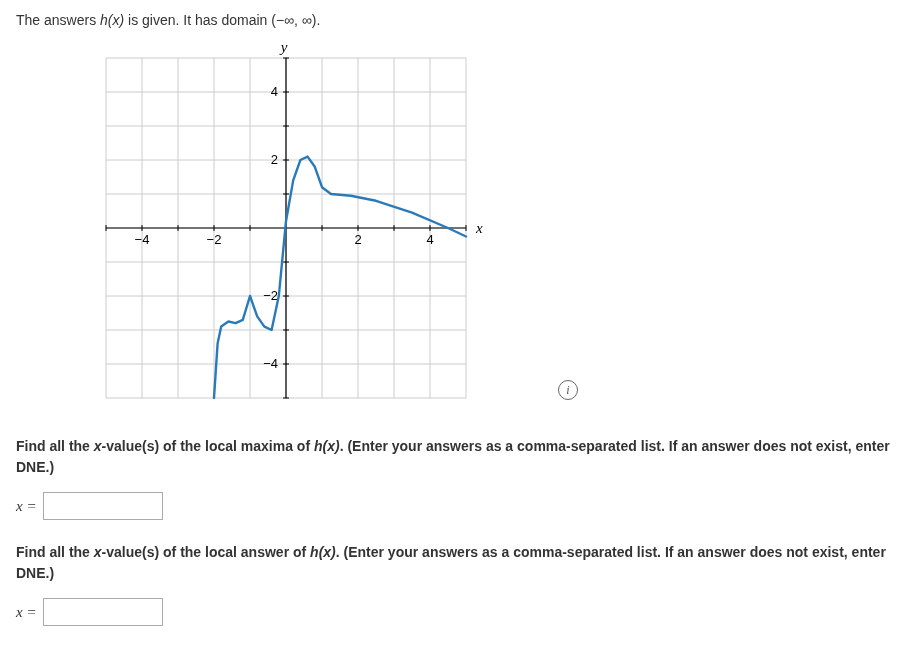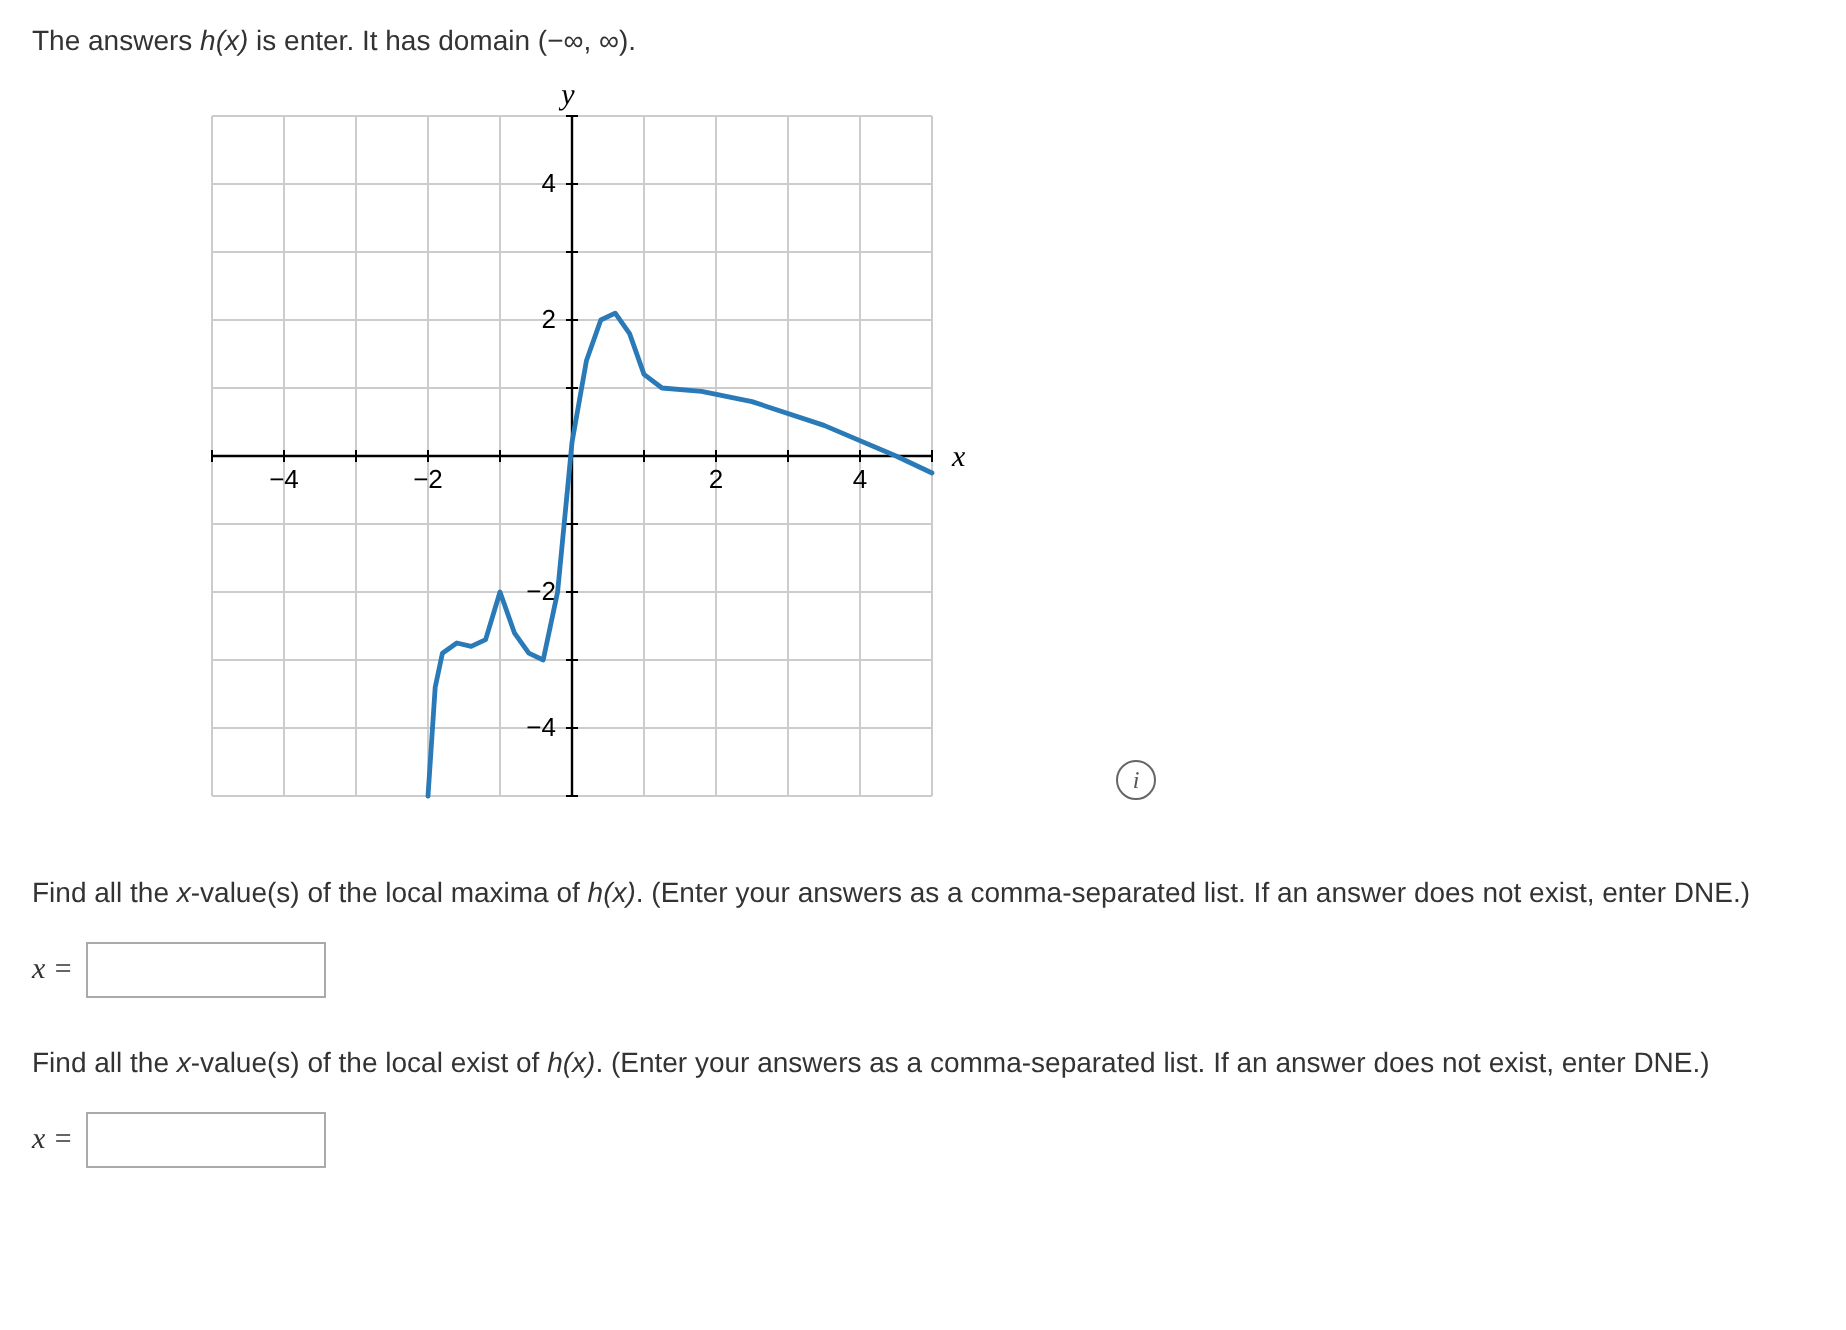--- a/index.html
+++ b/index.html
@@ -46,20 +46,21 @@
     justify-content: center;
     font-style: italic;
     font-family: 'Times New Roman', serif;
     color: #555;
     font-size: 12px;
     cursor: pointer;
   }
   .question-block {
     margin: 18px 0 12px 0;
     line-height: 1.5;
+    font-weight: bold;
   }
   .answer-row {
     display: flex;
     align-items: center;
     gap: 6px;
     margin: 14px 0 22px 0;
   }
   .answer-input {
     width: 110px;
     height: 22px;
@@ -70,21 +71,21 @@
   .prefix {
     font-style: italic;
     font-family: 'Times New Roman', serif;
     font-size: 15px;
   }
 </style>
 </head>
 <body>
 
 <div class="problem-statement">
-  <span>The answers </span><span class="italic-var">h(x)</span><span> is enter. It has domain </span><span>(−∞, ∞).</span>
+  <span>The answers </span><span class="italic-var">h(x)</span><span> is given. It has domain </span><span>(−∞, ∞).</span>
 </div>
 
 <div class="graph-wrap">
   <svg class="graph" width="400" height="380" viewBox="0 0 400 380">
     <g id="grid">
         <line x1="20" y1="360" x2="20" y2="20" stroke="#ccc" stroke-width="1"></line>
         <line x1="56" y1="360" x2="56" y2="20" stroke="#ccc" stroke-width="1"></line>
         <line x1="92" y1="360" x2="92" y2="20" stroke="#ccc" stroke-width="1"></line>
         <line x1="128" y1="360" x2="128" y2="20" stroke="#ccc" stroke-width="1"></line>
         <line x1="164" y1="360" x2="164" y2="20" stroke="#ccc" stroke-width="1"></line>
@@ -151,18 +152,18 @@
 
 <div class="question-block">
   <span>Find all the </span><span class="italic-var">x</span><span>-value(s) of the local maxima of </span><span class="italic-var">h(x)</span><span>. (Enter your answers as a comma-separated list. If an answer does not exist, enter DNE.)</span>
 </div>
 <div class="answer-row">
   <span class="prefix">x =</span>
   <input type="text" class="answer-input" style="">
 </div>
 
 <div class="question-block">
-  <span>Find all the </span><span class="italic-var">x</span><span>-value(s) of the local exist of </span><span class="italic-var">h(x)</span><span>. (Enter your answers as a comma-separated list. If an answer does not exist, enter DNE.)</span>
+  <span>Find all the </span><span class="italic-var">x</span><span>-value(s) of the local answer of </span><span class="italic-var">h(x)</span><span>. (Enter your answers as a comma-separated list. If an answer does not exist, enter DNE.)</span>
 </div>
 <div class="answer-row">
   <span class="prefix">x =</span>
   <input type="text" class="answer-input" style="">
 </div>
 
 </body></html>

